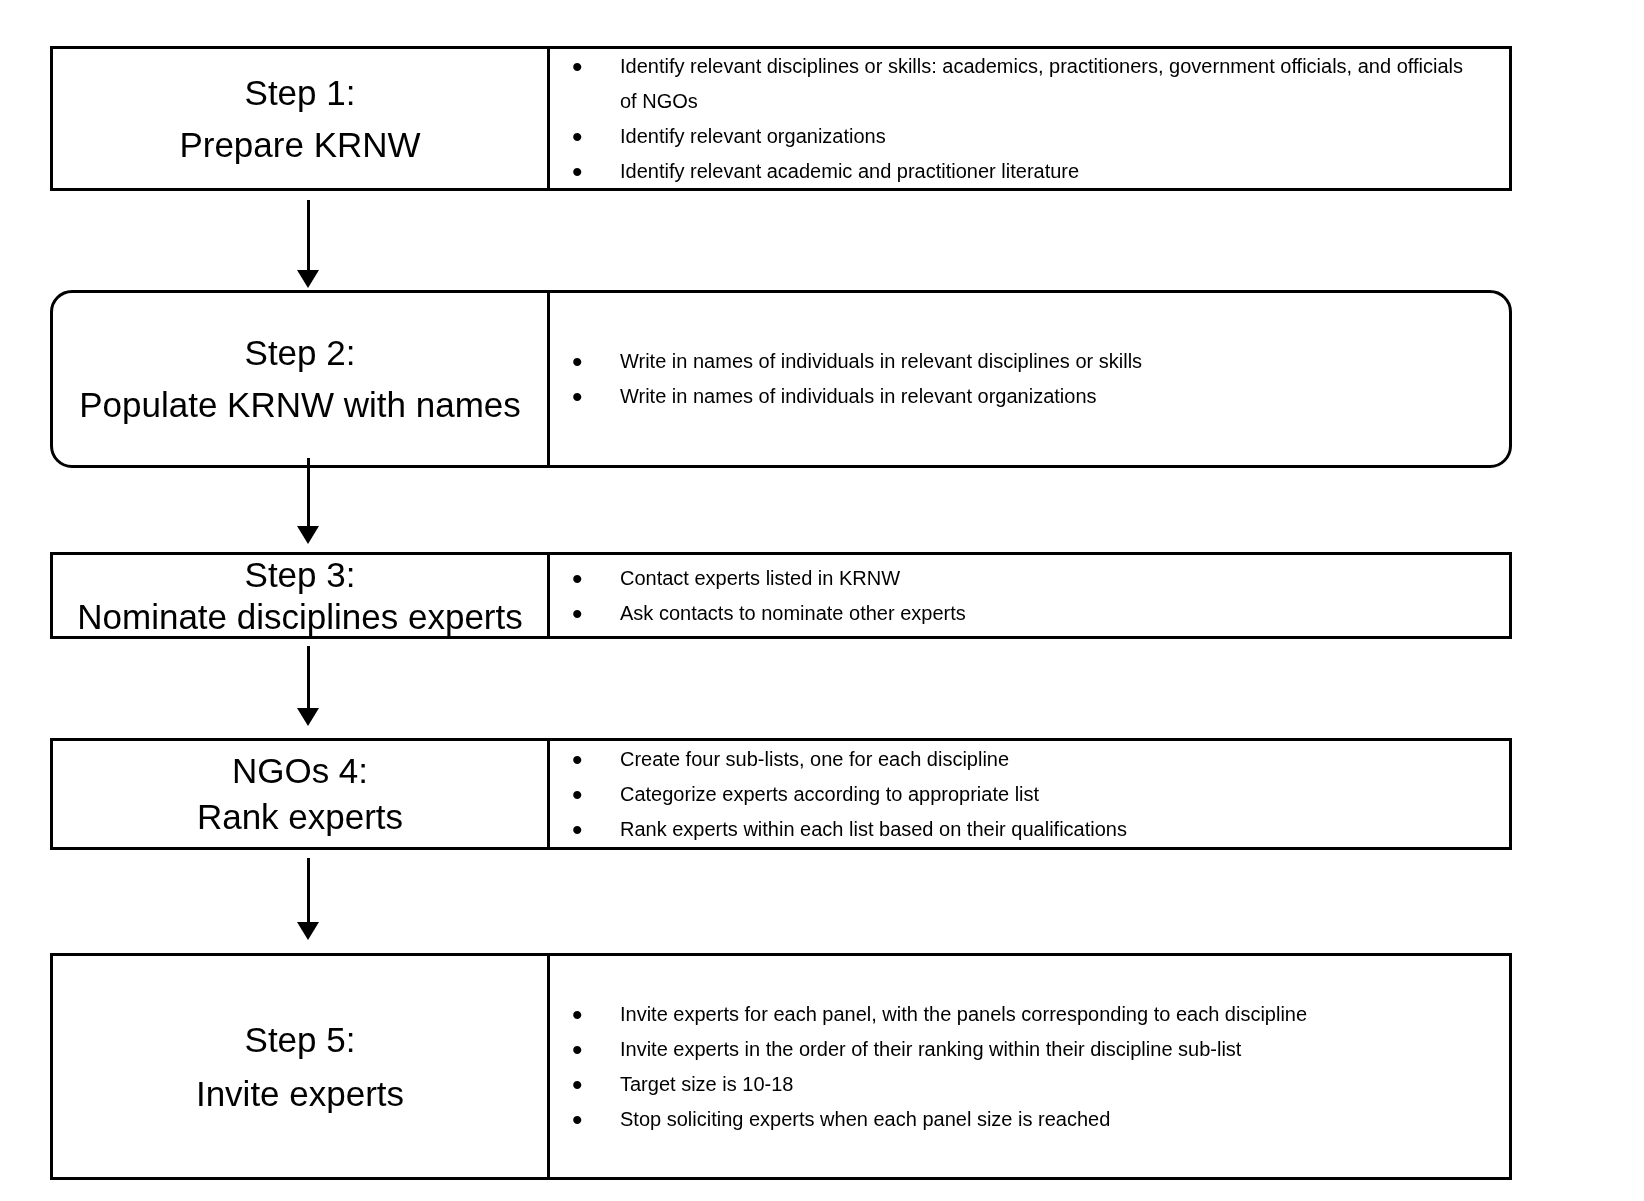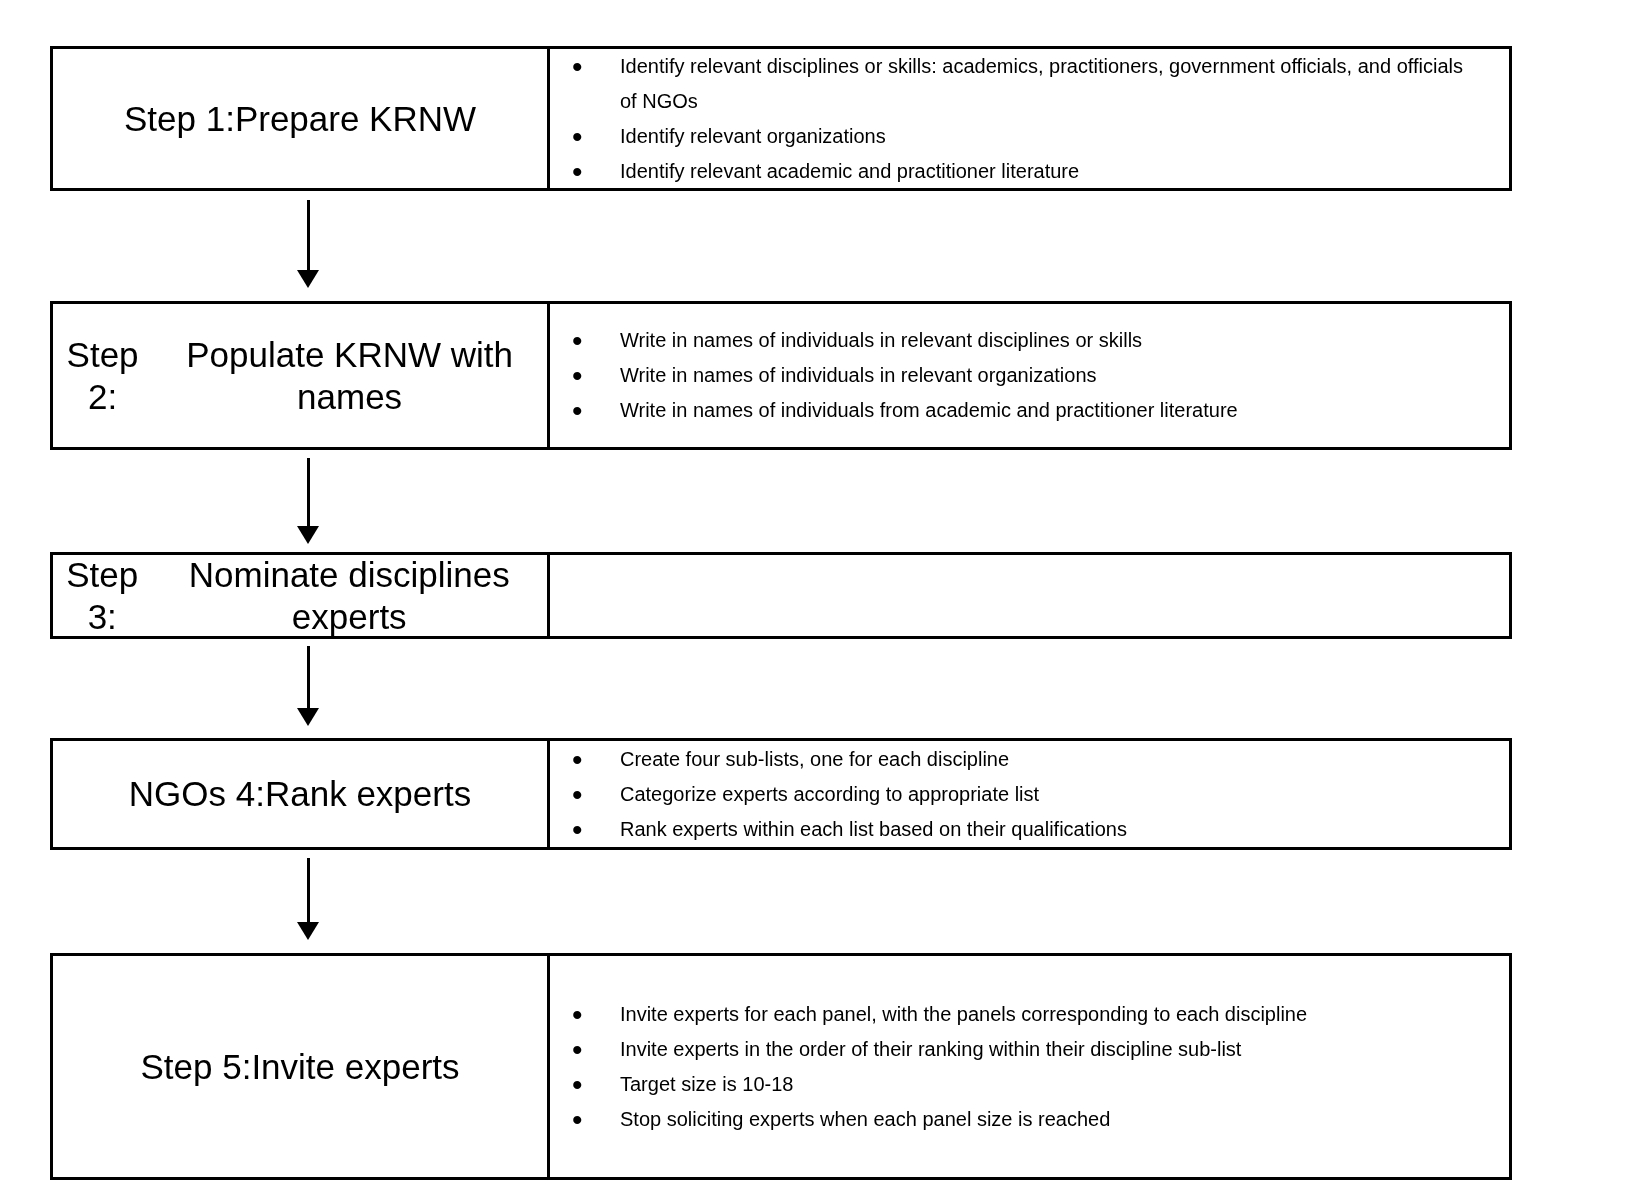--- a/index.html
+++ b/index.html
@@ -22,21 +22,21 @@
     border: 3px solid #000000;
     box-sizing: border-box;
     display: flex;
     background: #ffffff;
   }
   .label-cell {
     width: 497px;
     box-sizing: border-box;
     border-right: 3px solid #000000;
     display: flex;
-    flex-direction: row;
+    flex-direction: column;
     justify-content: center;
     align-items: center;
     text-align: center;
     font-size: 35px;
     line-height: 1.2;
     overflow: hidden;
   }
   .bullet-cell {
     flex: 1;
     display: flex;
@@ -103,43 +103,48 @@
         <li>Identify relevant academic and practitioner literature</li>
       </ul>
     </div>
   </div>
 
   <div class="flow-arrow" style="top:200px; height:88px;">
     <div class="arrow-shaft"></div>
     <div class="arrow-head"></div>
   </div>
 
-  <div class="step-box" style="top:301px; height:149px;">
+  <div class="step-box" style="top:290px; height:178px;border-radius:22px;">
     <div class="label-cell" style="row-gap:10px;">
       <div>Step 2:</div>
       <div>Populate KRNW with names</div>
     </div>
     <div class="bullet-cell">
       <ul class="bullet-list">
         <li>Write in names of individuals in relevant disciplines or skills</li>
         <li>Write in names of individuals in relevant organizations</li>
-        <li>Write in names of individuals from academic and practitioner literature</li>
       </ul>
     </div>
   </div>
 
   <div class="flow-arrow" style="top:458px; height:86px;">
     <div class="arrow-shaft"></div>
     <div class="arrow-head"></div>
   </div>
 
   <div class="step-box" style="top:552px; height:87px;">
     <div class="label-cell" style="row-gap:0;">
       <div>Step 3:</div>
       <div>Nominate disciplines experts</div>
+    </div>
+    <div class="bullet-cell">
+      <ul class="bullet-list">
+        <li>Contact experts listed in KRNW</li>
+        <li>Ask contacts to nominate other experts</li>
+      </ul>
     </div>
   </div>
 
   <div class="flow-arrow" style="top:646px; height:80px;">
     <div class="arrow-shaft"></div>
     <div class="arrow-head"></div>
   </div>
 
   <div class="step-box" style="top:738px; height:112px;">
     <div class="label-cell" style="row-gap:4px;">

